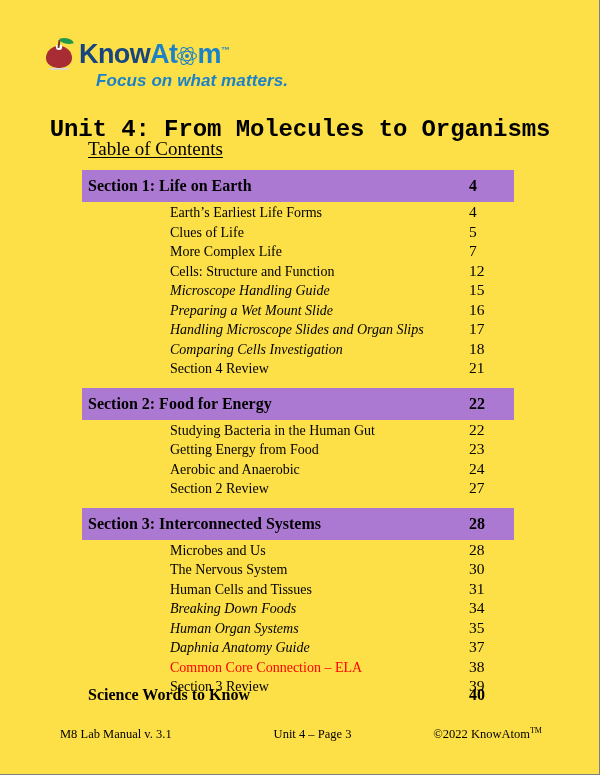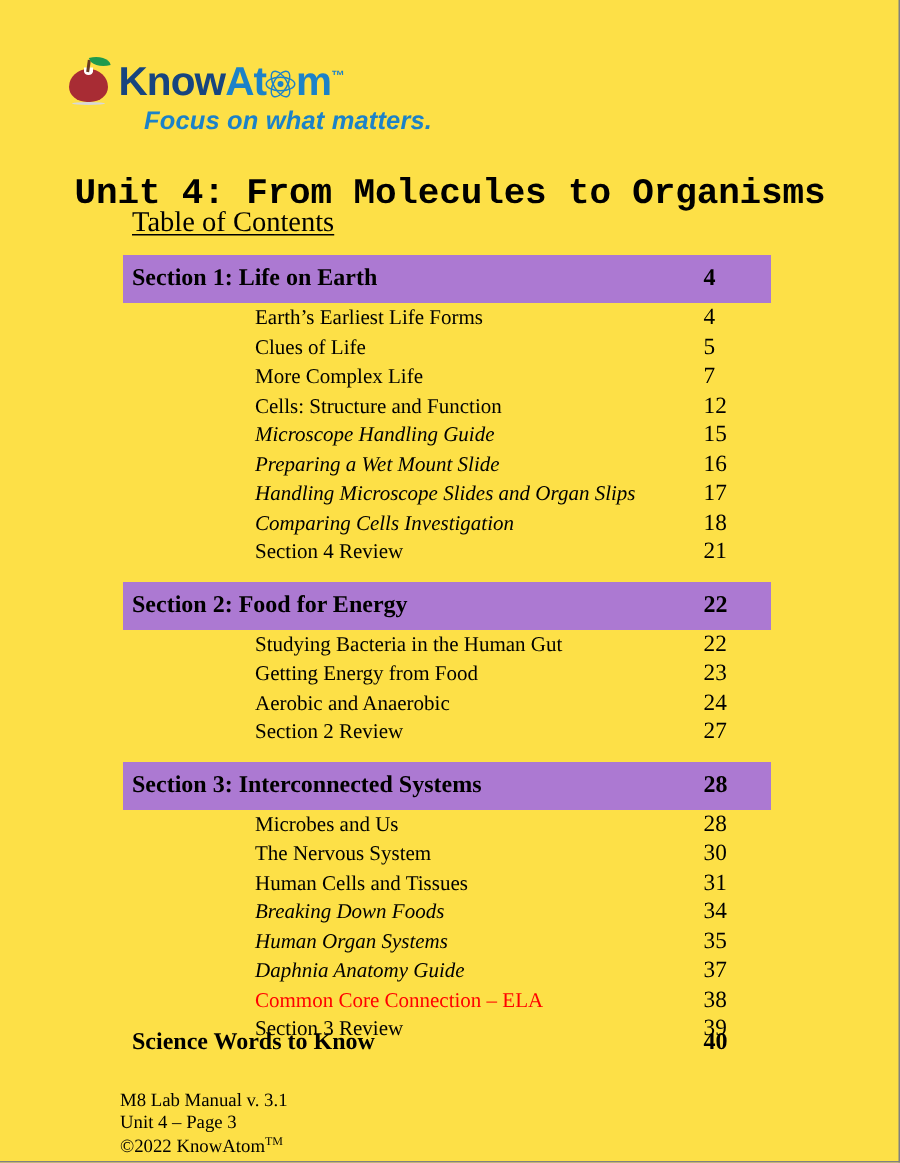--- a/index.html
+++ b/index.html
@@ -267,21 +267,20 @@
     position: absolute;
     left: 60px;
     top: 726px;
     width: 482px;
     display: flex;
     justify-content: space-between;
     align-items: baseline;
     font-family: "Liberation Serif", serif;
     font-size: 12.5px;
     color: #000000;
-    flex-direction: column;
   }
   .footer .f-center { margin-left: 20px; }
   .footer .f-right  { white-space: nowrap; }
   .footer sup { font-size: 8px; }
 </style>
 </head>
 <body>
 
 <div class="page">
 

